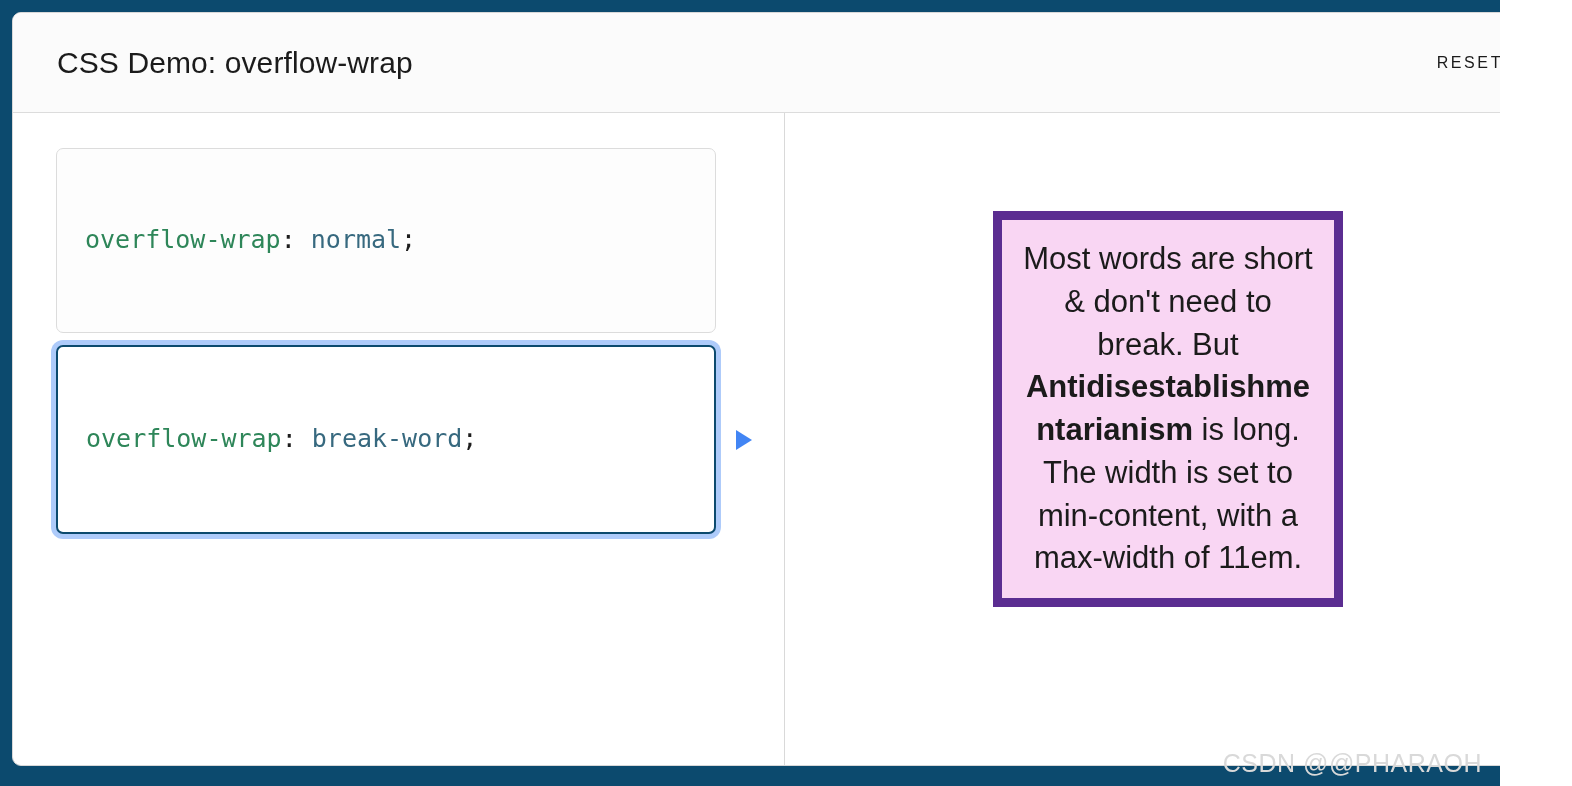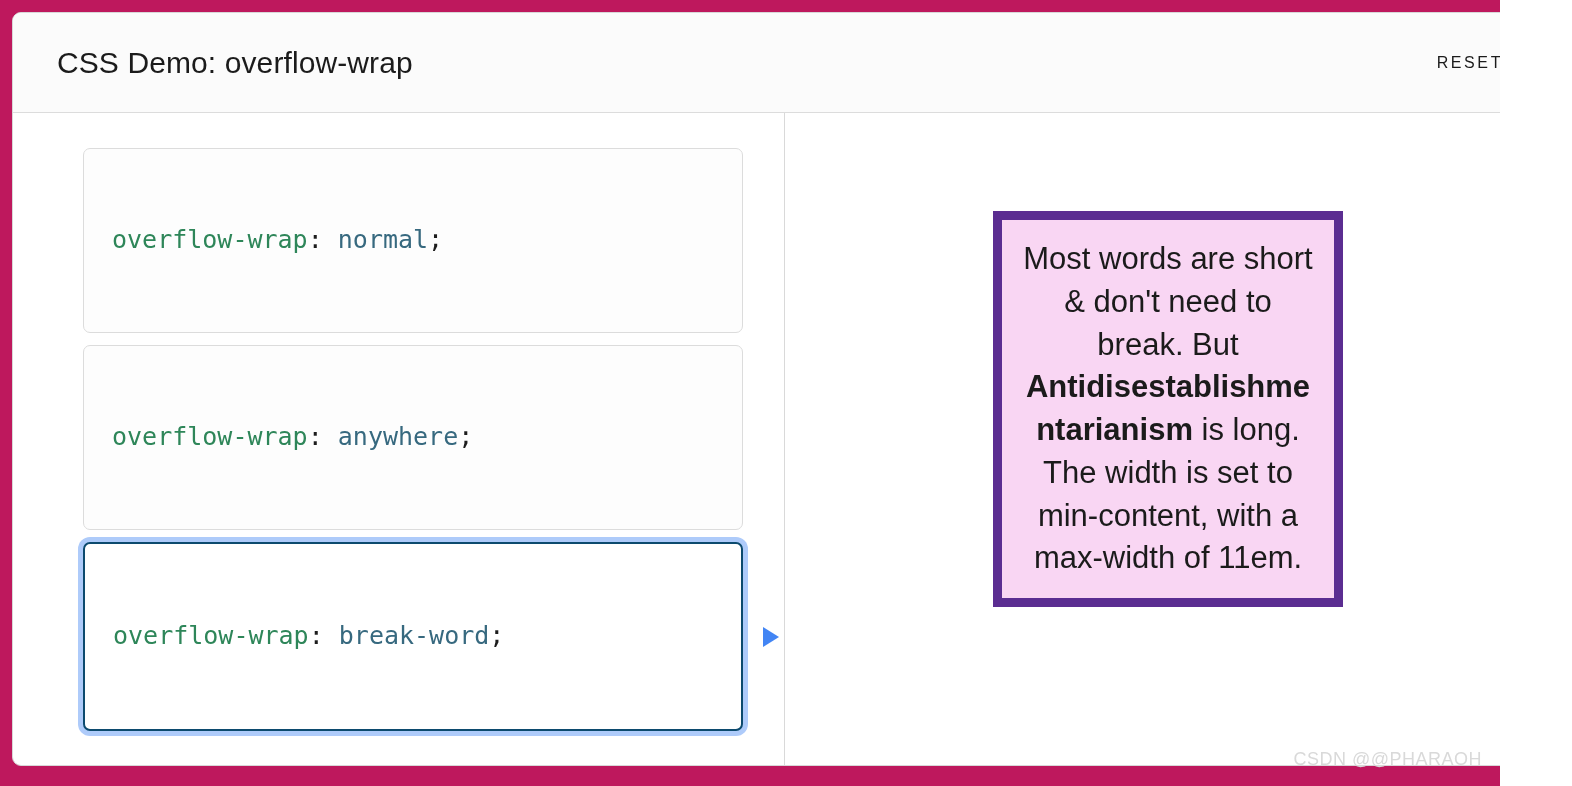--- a/index.html
+++ b/index.html
@@ -7,21 +7,21 @@
   html, body {
     margin: 0;
     padding: 0;
     background: #ffffff;
     font-family: "Liberation Sans", sans-serif;
   }
   #screen {
     position: relative;
     width: 1500px;
     height: 786px;
-    background: #be185d;
+    background: #0c4a6e;
     overflow: hidden;
   }
 
   
   .demo-container {
     position: absolute;
     left: 12px;
     top: 12px;
     width: 1540px;
     height: 754px;
@@ -98,21 +98,20 @@
     flex: 0 0 auto;
     width: 660px;
     height: 185px;
     border: 1px solid #dcdcdc;
     border-radius: 7px;
     background: #fdfdfd;
     display: flex;
     align-items: center;
     padding: 0 28px;
     cursor: pointer;
-    margin-left: 27px;
   }
   .choice.selected {
     border: 2px solid #0c4a6e;
     box-shadow: 0 0 0 5px #aecbfa;
     background: #ffffff;
     height: 189px;
   }
   .code-text {
     font-family: "DejaVu Sans Mono", "Liberation Mono", monospace;
     font-size: 25px;
@@ -147,22 +146,22 @@
     color: #1b1b1b;
     overflow-wrap: break-word;
     word-wrap: break-word;
   }
   .output-box b { font-weight: 700; }
 
   
   .watermark {
     position: absolute;
     right: 18px;
-    bottom: 16px;
-    font-size: 18px;
+    bottom: 8px;
+    font-size: 25px;
     color: #d9d9d9;
     letter-spacing: 0.5px;
     white-space: nowrap;
     pointer-events: none;
   }
 </style>
 </head>
 <body>
 
 <div id="screen">
@@ -178,26 +177,20 @@
 
       <div class="demo-left">
 
         <div class="choice-row">
           <div class="choice">
             <div class="code-text"><span class="tok-prop">overflow-wrap</span><span class="tok-punc">: </span><span class="tok-val">normal</span><span class="tok-punc">;</span></div>
           </div>
           <div class="play-marker hidden"></div>
         </div>
 
-        <div class="choice-row">
-          <div class="choice">
-            <div class="code-text"><span class="tok-prop">overflow-wrap</span><span class="tok-punc">: </span><span class="tok-val">anywhere</span><span class="tok-punc">;</span></div>
-          </div>
-          <div class="play-marker hidden"></div>
-        </div>
 
         <div class="choice-row">
           <div class="choice selected">
             <div class="code-text"><span class="tok-prop">overflow-wrap</span><span class="tok-punc">: </span><span class="tok-val">break-word</span><span class="tok-punc">;</span></div>
           </div>
           <div class="play-marker"></div>
         </div>
 
       </div>
 

